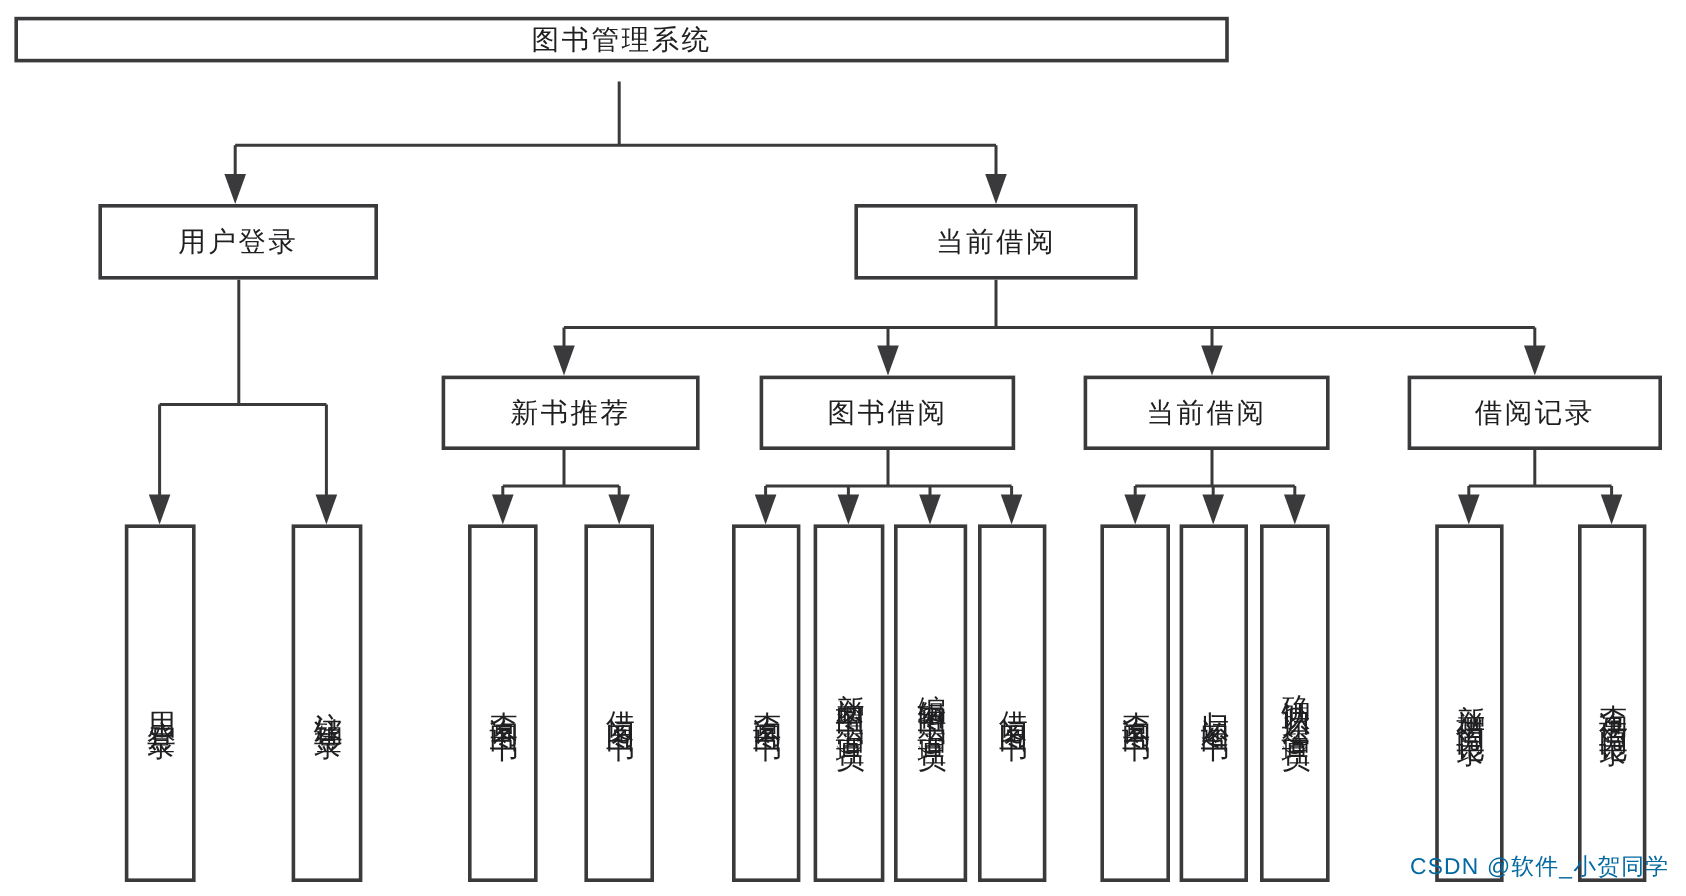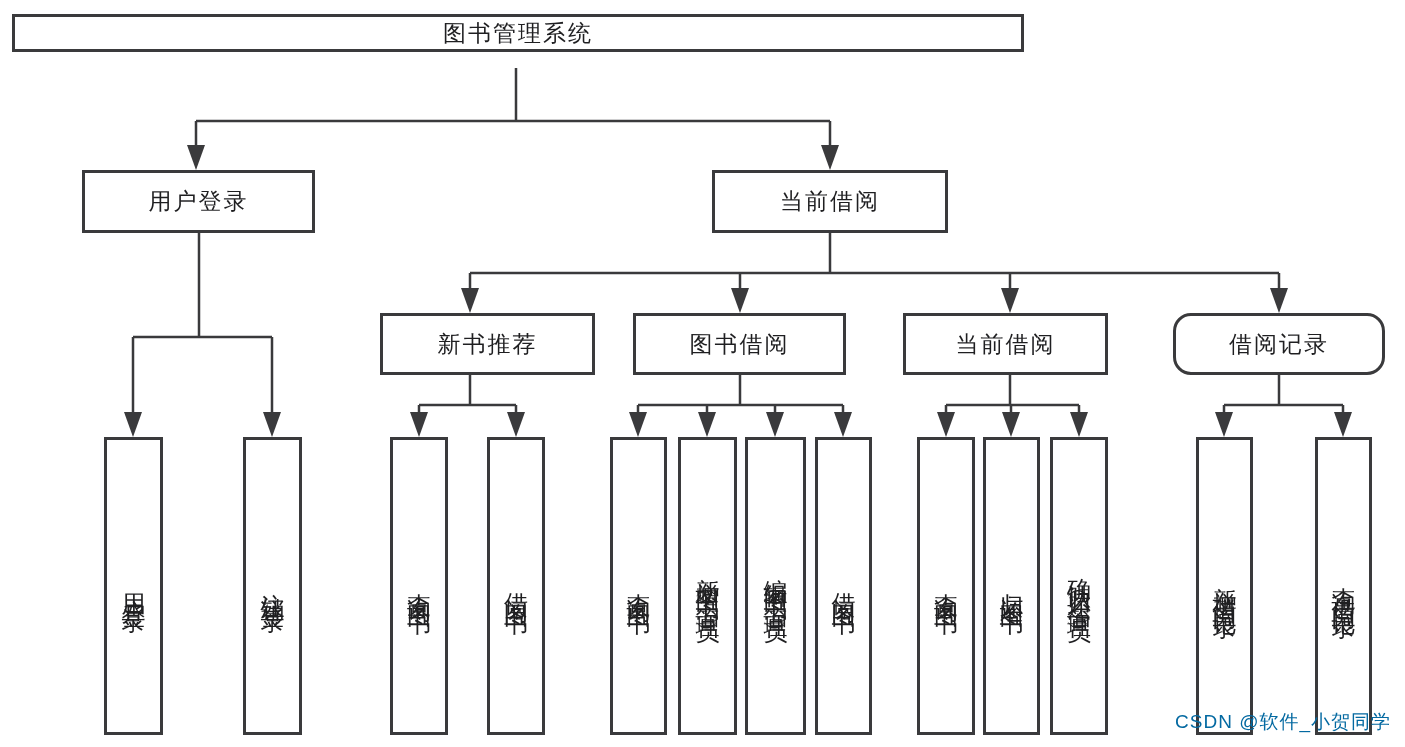--- a/index.html
+++ b/index.html
@@ -93,24 +93,24 @@
       <polygon points="1215,412 1233,412 1224,437"></polygon>
       <polygon points="1334,412 1352,412 1343,437"></polygon>
     </g>
   </svg>
 
   <div class="box" style="left:12px; top:14px; width:1012px; height:38px;">图书管理系统</div>
 
   <div class="box" style="left:82px; top:170px; width:233px; height:63px;">用户登录</div>
   <div class="box" style="left:712px; top:170px; width:236px; height:63px;">当前借阅</div>
 
-  <div class="box" style="left:380px; top:313px; width:215px; height:62px;">新书推荐</div>
+  <div class="box" style="left:368px; top:313px; width:215px; height:62px;">新书推荐</div>
   <div class="box" style="left:633px; top:313px; width:213px; height:62px;">图书借阅</div>
   <div class="box" style="left:903px; top:313px; width:205px; height:62px;">当前借阅</div>
-  <div class="box" style="left:1173px; top:313px; width:212px; height:62px;border-radius:18px;">借阅记录</div>
+  <div class="box" style="left:1173px; top:313px; width:212px; height:62px;">借阅记录</div>
 
   <div class="box vbox" style="left:104px; top:437px; width:59px; height:298px;">用户登录</div>
   <div class="box vbox" style="left:243px; top:437px; width:59px; height:298px;">注销登录</div>
 
   <div class="box vbox" style="left:390px; top:437px; width:58px; height:298px;">查询图书</div>
   <div class="box vbox" style="left:487px; top:437px; width:58px; height:298px;">借阅图书</div>
 
   <div class="box vbox" style="left:610px; top:437px; width:57px; height:298px;">查询图书</div>
   <div class="box vbox" style="left:678px; top:437px; width:59px; height:298px;">新增图书（管理员）</div>
   <div class="box vbox" style="left:745px; top:437px; width:61px; height:298px;">编辑图书（管理员）</div>

